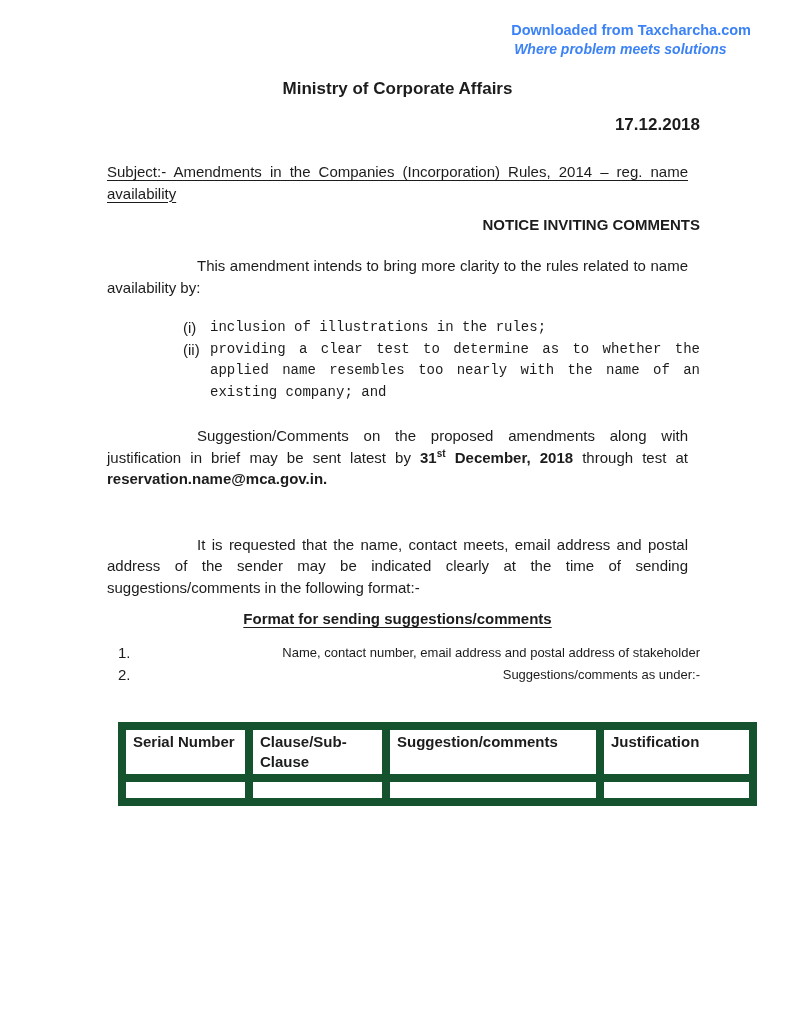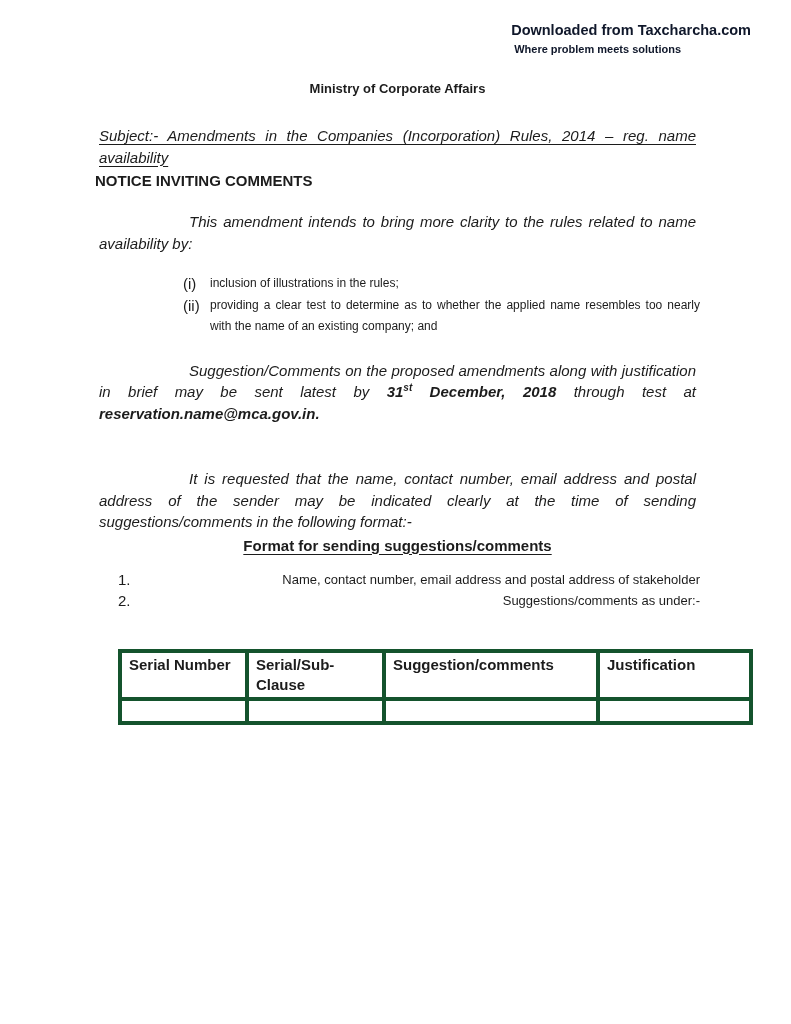--- a/index.html
+++ b/index.html
@@ -21,71 +21,72 @@
     top: 21px;
     right: 40px;
     text-align: left;
     line-height: 19px;
   }
   .stamp .line1 {
     font-size: 14.5px;
     font-weight: 700;
   }
   .stamp .line2 {
-    font-size: 11px;
-    font-weight: 700;
+    font-size: 14px;
+    font-weight: 700;
+    font-style: italic;
     padding-left: 3px;
   }
   .doc-title {
     margin: 79px 0 16px 0;
     text-align: center;
-    font-size: 13px;
+    font-size: 17px;
     font-weight: 700;
     line-height: 20px;
   }
   .doc-date {
     margin-top: 4px;
     text-align: right;
     font-size: 17px;
     font-weight: 700;
     line-height: 20px;
   }
   p, .para {
     font-size: 15px;
     line-height: 21.5px;
     text-align: justify;
-    margin: 4px;
-    font-style: italic;
+    margin: 12px;
   }
   .subject {
     margin-top: 26px;
     text-decoration: underline;
     text-underline-offset: 3px;
   }
   .notice-heading {
-    text-align: left;
+    text-align: right;
     font-size: 15px;
     font-weight: 700;
     line-height: 18px;
   }
   .indent { text-indent: 90px; }
   .para1 { margin-top: 25px; }
   .para2 { margin-top: 21px; }
   .amendment-list { margin-top: 19px; padding-left: 88px; }
   .amendment-item { display: flex; }
   .amendment-item .marker {
     flex: 0 0 27px;
     font-size: 15px;
     line-height: 21.5px;
   }
   .amendment-item .item-text {
     flex: 1;
-    font-size: 12px;
+    font-size: 14px;
     line-height: 21.5px;
     text-align: justify;
+    font-family: Liberation Mono, monospace;
   }
   .para3 { margin-top: 22px; }
   .para4 { margin-top: 44px; }
   .format-heading {
     margin-top: 0;
     text-align: center;
     font-size: 15px;
     font-weight: 700;
     line-height: 18px;
     text-decoration: underline;
@@ -104,50 +105,51 @@
     line-height: 21.5px;
     text-align: right;
   }
   .suggestion-table {
     margin: 37px 0 0 23px;
     border-collapse: collapse;
     table-layout: fixed;
     width: 582px;
   }
   .suggestion-table th, .suggestion-table td {
-    border: 4px solid #14532d;
+    border: 8px solid #14532d;
     font-size: 15px;
     line-height: 20px;
     padding: 2px 7px 2px 7px;
     vertical-align: top;
     text-align: left;
   }
   .suggestion-table th { font-weight: 700; height: 44px; box-sizing: border-box; }
   .suggestion-table td { height: 24px; box-sizing: border-box; }
   .col1 { width: 127px; }
   .col2 { width: 137px; }
   .col3 { width: 214px; }
   .col4 { width: 153px; }
   .bold { font-weight: 700; }
   sup { font-size: 10px; vertical-align: super; line-height: 0; }
 </style>
 </head>
 <body>
 
 <div class="page">
 
-  <div class="stamp" style="color:#0f172a;">
+  <div class="stamp" style="color:#3b82f6;">
     <div class="line1">Downloaded from Taxcharcha.com</div>
     <div class="line2">Where problem meets solutions</div>
   </div>
 
   <div class="content">
 
     <div class="doc-title">Ministry of Corporate Affairs</div>
 
+    <div class="doc-date">17.12.2018</div>
 
     <p class="subject">Subject:- Amendments in the Companies (Incorporation) Rules, 2014 – reg. name availability</p>
 
     <div class="notice-heading">NOTICE INVITING COMMENTS</div>
 
 
     <p class="para2 indent">This amendment intends to bring more clarity to the rules related to name availability by:</p>
 
     <div class="amendment-list">
       <div class="amendment-item">
@@ -155,40 +157,40 @@
         <span class="item-text">inclusion of illustrations in the rules;</span>
       </div>
       <div class="amendment-item">
         <span class="marker">(ii)</span>
         <span class="item-text">providing a clear test to determine as to whether the applied name resembles too nearly with the name of an existing company; and</span>
       </div>
     </div>
 
     <p class="para3 indent"><span>Suggestion/Comments on the proposed amendments along with justification in brief may be sent latest by </span><span class="bold"><span>31</span><sup>st</sup><span> December, 2018</span></span><span> through test at </span><span class="bold">reservation.name@mca.gov.in.</span></p>
 
-    <p class="para4 indent">It is requested that the name, contact number, email address and postal address of the sender may be indicated clearly at the time of sending suggestions/comments in the following format:-</p>
+    <p class="para4 indent">It is requested that the name, contact meets, email address and postal address of the sender may be indicated clearly at the time of sending suggestions/comments in the following format:-</p>
 
     <div class="format-heading">Format for sending suggestions/comments</div>
 
     <div class="format-list">
       <div class="format-item">
         <span class="marker">1.</span>
         <span class="item-text">Name, contact number, email address and postal address of stakeholder</span>
       </div>
       <div class="format-item">
         <span class="marker">2.</span>
         <span class="item-text">Suggestions/comments as under:-</span>
       </div>
     </div>
 
     <table class="suggestion-table">
       <thead>
         <tr>
           <th class="col1">Serial Number</th>
-          <th class="col2">Serial/Sub-Clause</th>
+          <th class="col2">Clause/Sub-Clause</th>
           <th class="col3">Suggestion/comments</th>
           <th class="col4">Justification</th>
         </tr>
       </thead>
       <tbody>
         <tr>
           <td></td>
           <td></td>
           <td></td>
           <td></td>

